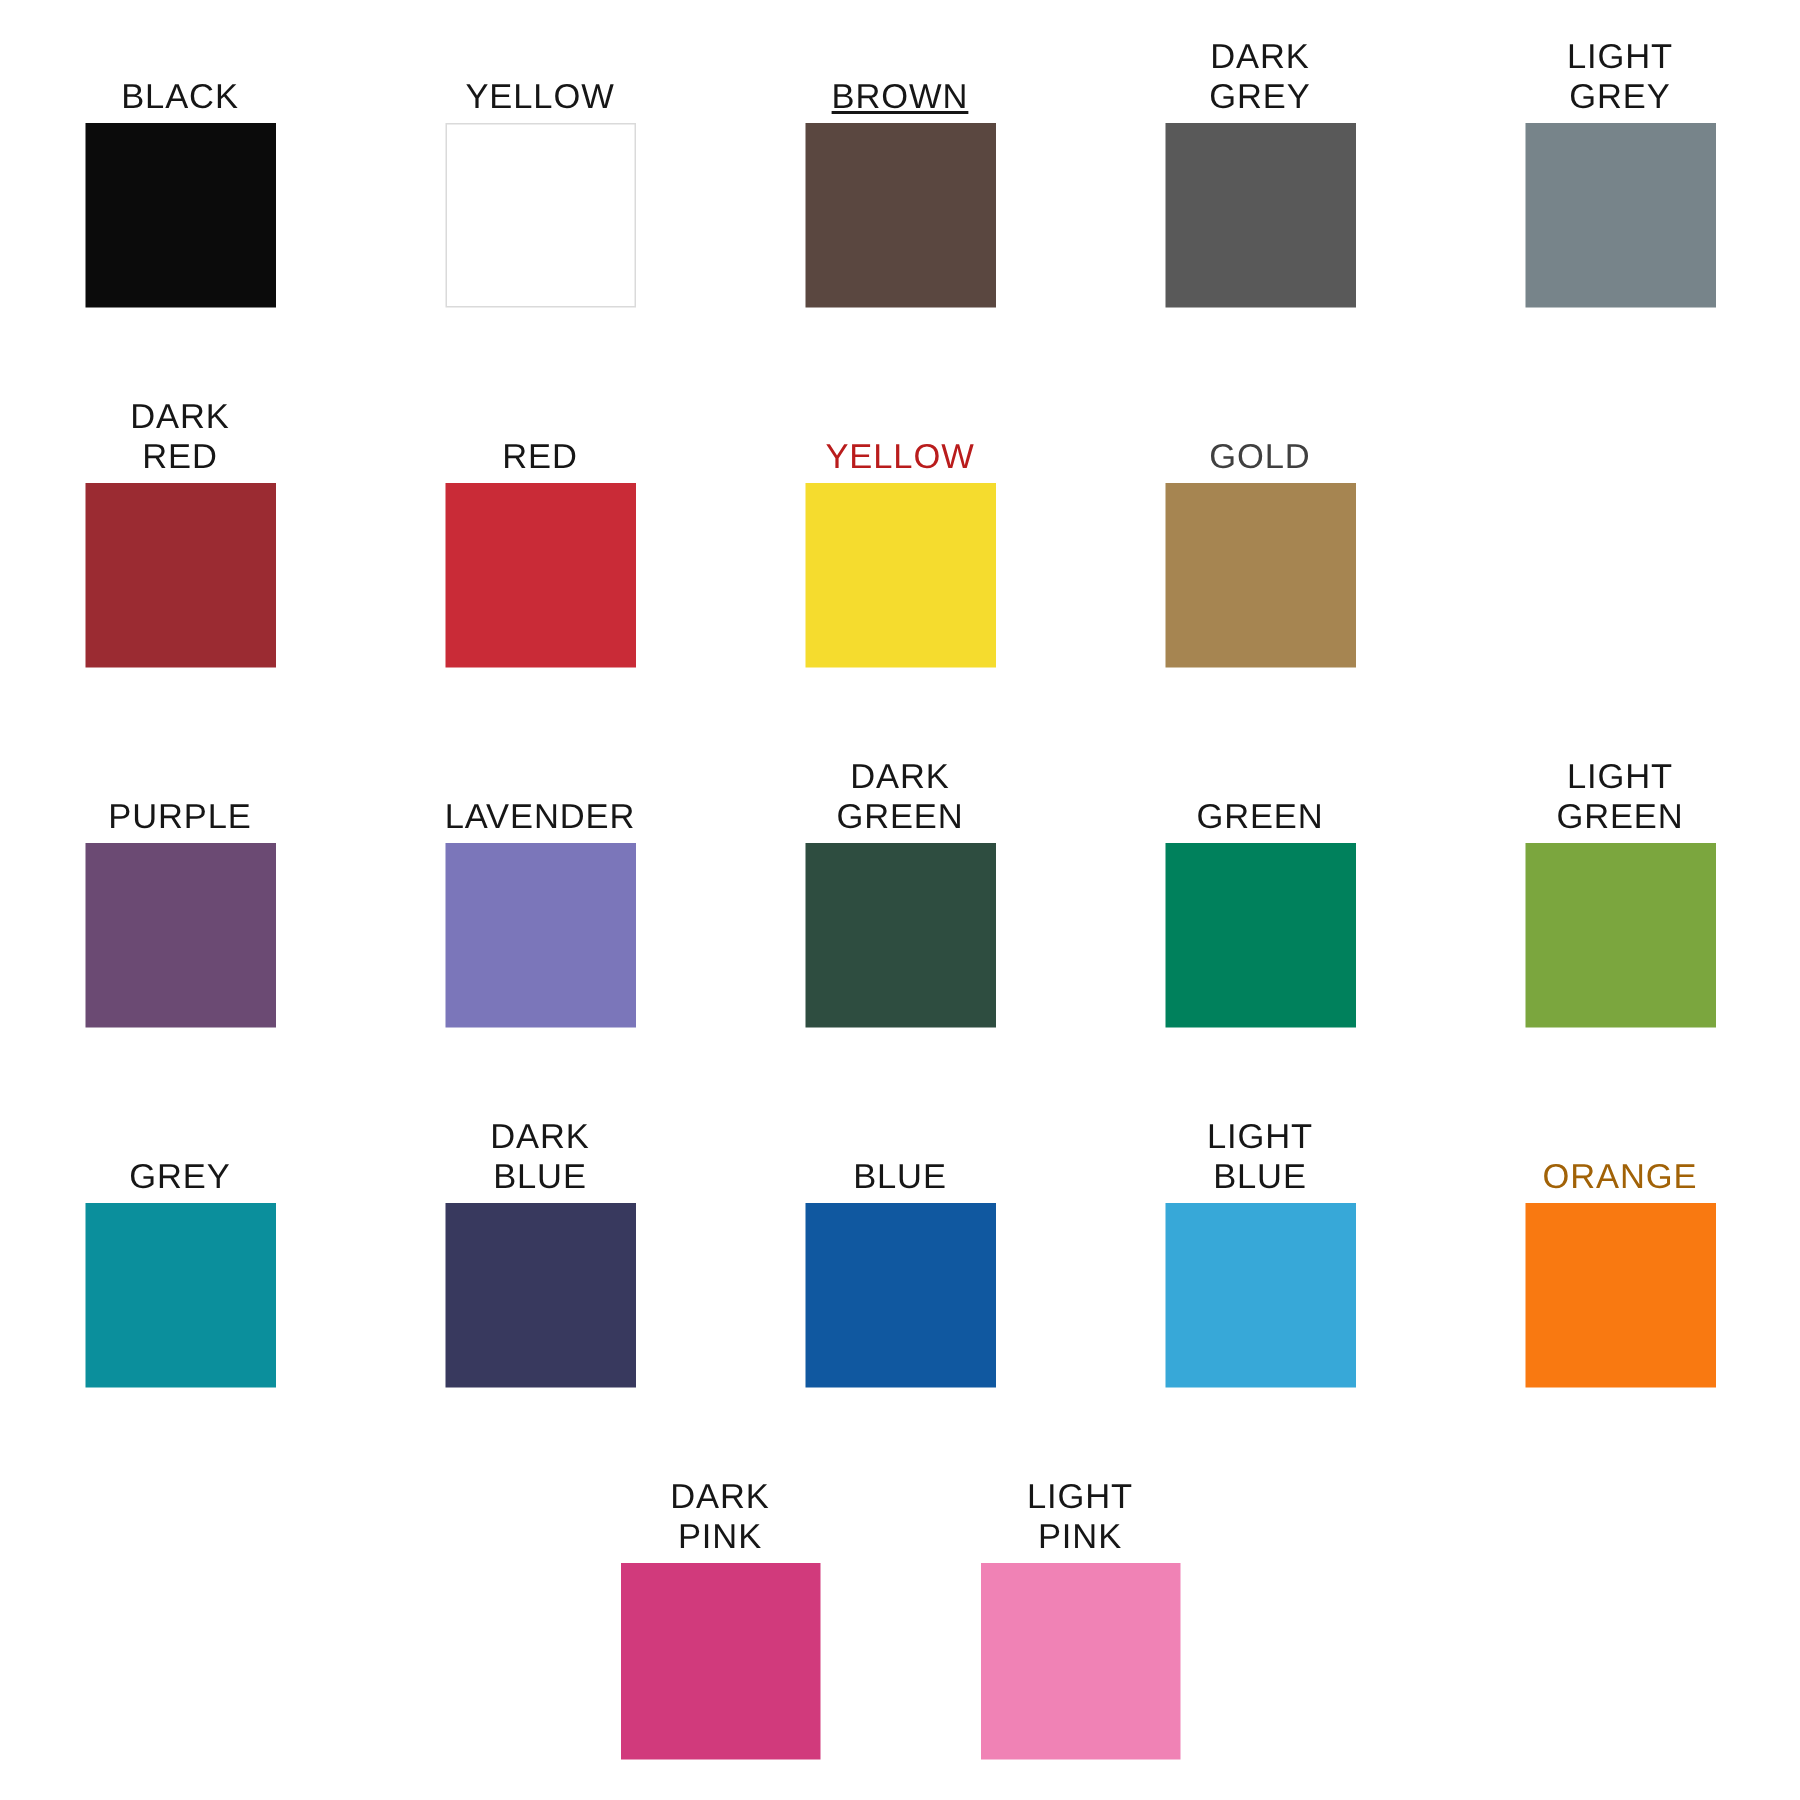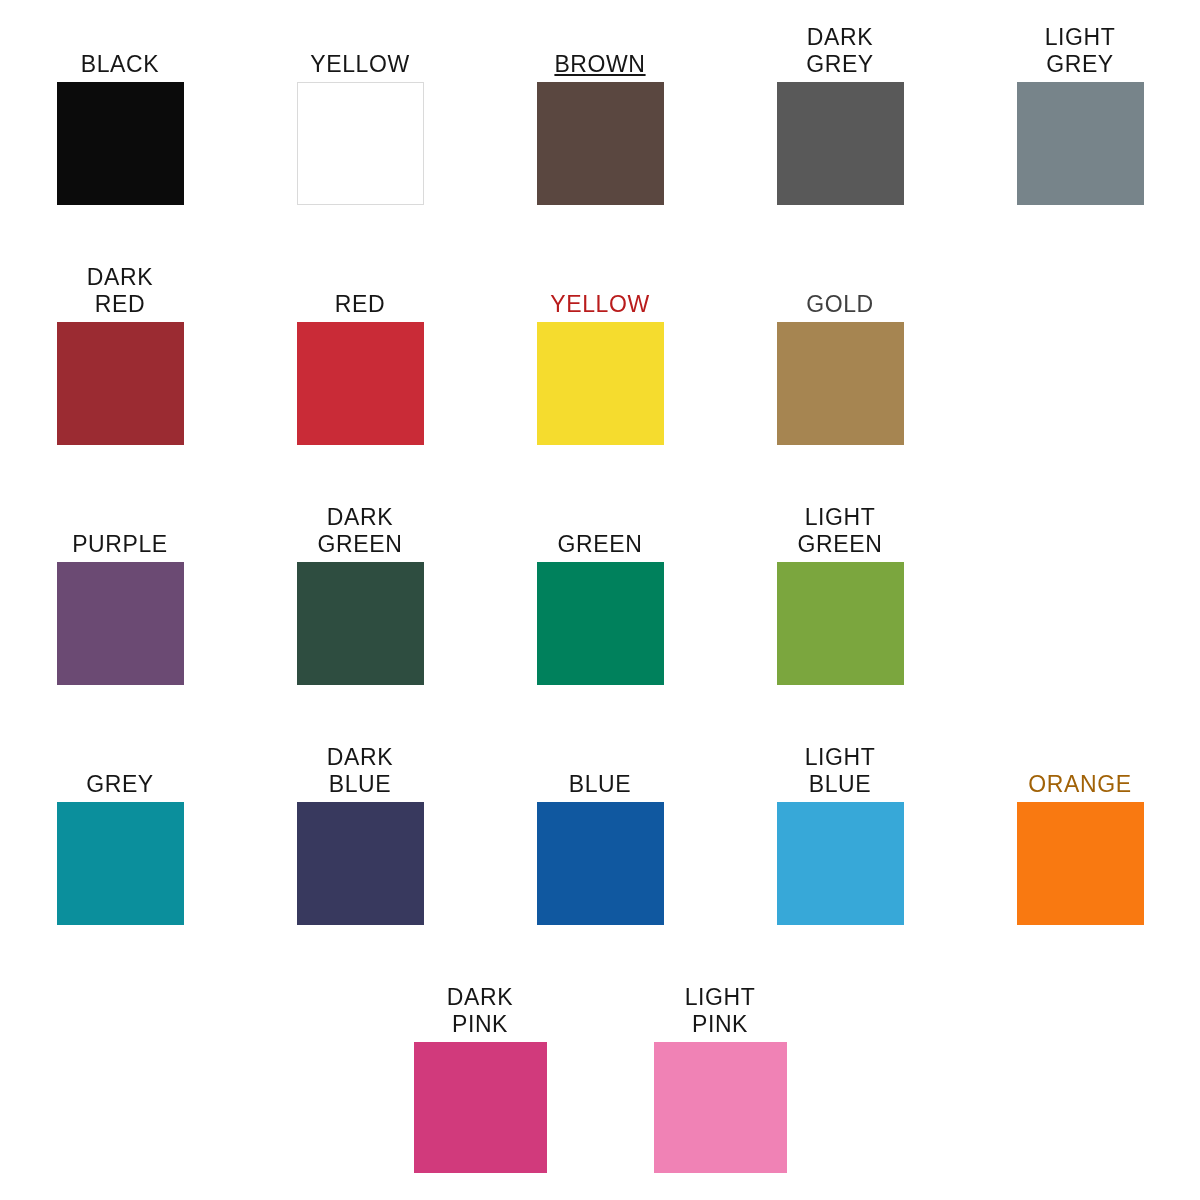--- a/index.html
+++ b/index.html
@@ -143,20 +143,26 @@
 
   <div class="swatch-row">
     <div class="swatch-cell">
       <div class="label-slot">
         <div class="swatch-label" style="color: rgb(22, 22, 22);">PURPLE</div>
       </div>
       <div class="swatch-chip" style="background-color: rgb(107, 74, 115);"></div>
     </div>
     <div class="swatch-cell">
       <div class="label-slot">
+        <div class="swatch-label" style="color: rgb(22, 22, 22);">LAVENDER</div>
+      </div>
+      <div class="swatch-chip" style="background-color: rgb(123, 118, 186);"></div>
+    </div>
+    <div class="swatch-cell">
+      <div class="label-slot">
         <div class="swatch-label" style="color: rgb(22, 22, 22);">DARK
 GREEN</div>
       </div>
       <div class="swatch-chip" style="background-color: rgb(46, 77, 64);"></div>
     </div>
     <div class="swatch-cell">
       <div class="label-slot">
         <div class="swatch-label" style="color: rgb(22, 22, 22);">GREEN</div>
       </div>
       <div class="swatch-chip" style="background-color: rgb(0, 129, 92);"></div>

